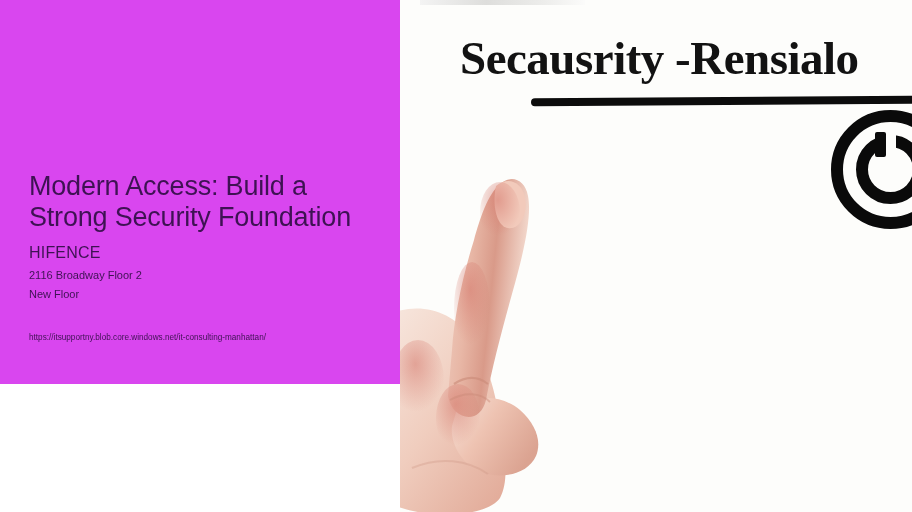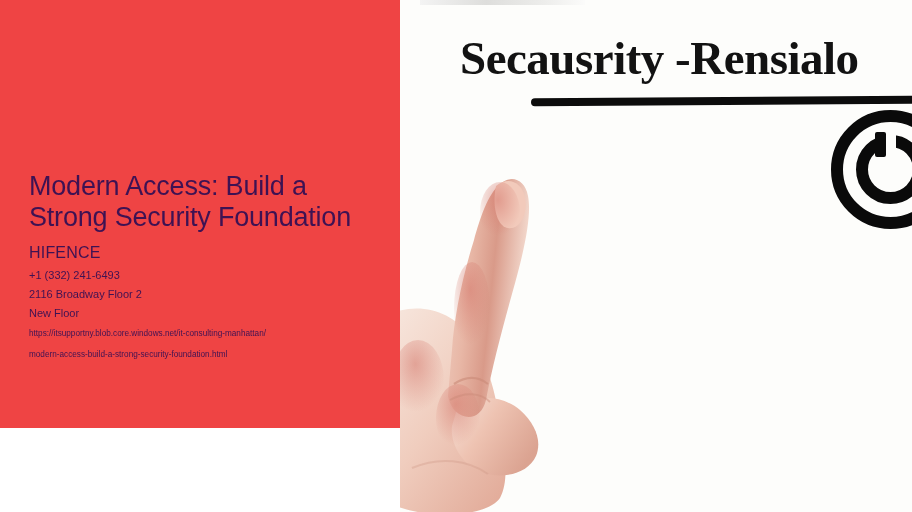--- a/index.html
+++ b/index.html
@@ -19,23 +19,23 @@
     width: 912px;
     height: 512px;
     display: flex;
     overflow: hidden;
   }
 
   
   .left-panel {
     position: relative;
     width: 400px;
-    height: 428px;
+    height: 384px;
     flex: 0 0 400px;
-    background: #ef4444;
+    background: #d946ef;
     box-sizing: border-box;
   }
   .left-inner {
     position: absolute;
     left: 29px;
     top: 171px;
     width: 350px;
   }
   .article-title {
     font-family: "Liberation Sans", sans-serif;
@@ -59,21 +59,21 @@
   .contact-line {
     font-family: "Liberation Sans", sans-serif;
     font-size: 11px;
     line-height: 19px;
     font-weight: 400;
     color: #3e1253;
     margin: 0;
     white-space: nowrap;
   }
   .url-block {
-    margin-top: 0;
+    margin-top: 23px;
   }
   .url-line {
     font-family: "Liberation Sans", sans-serif;
     font-size: 8.2px;
     line-height: 21px;
     color: #3e1253;
     margin: 0;
     white-space: nowrap;
   }
 
@@ -171,30 +171,28 @@
 
 <div class="page">
 
   <div class="left-panel">
     <div class="left-inner">
 
       <h1 class="article-title">Modern Access: Build a Strong Security Foundation</h1>
 
       <div class="brand-name">HIFENCE</div>
 
-      <div class="contact-line">+1 (332) 241-6493</div>
 
       <div class="contact-line">2116 Broadway Floor 2</div>
 
       <div class="contact-line">New Floor</div>
 
 
       <div class="url-block">
         <div class="url-line">https://itsupportny.blob.core.windows.net/it-consulting-manhattan/</div>
-        <div class="url-line">modern-access-build-a-strong-security-foundation.html</div>
       </div>
 
     </div>
   </div>
 
   <div class="right-panel">
 
     <div class="paper-sliver"></div>
 
     <div class="heading">Secausrity -Rensialo</div>

